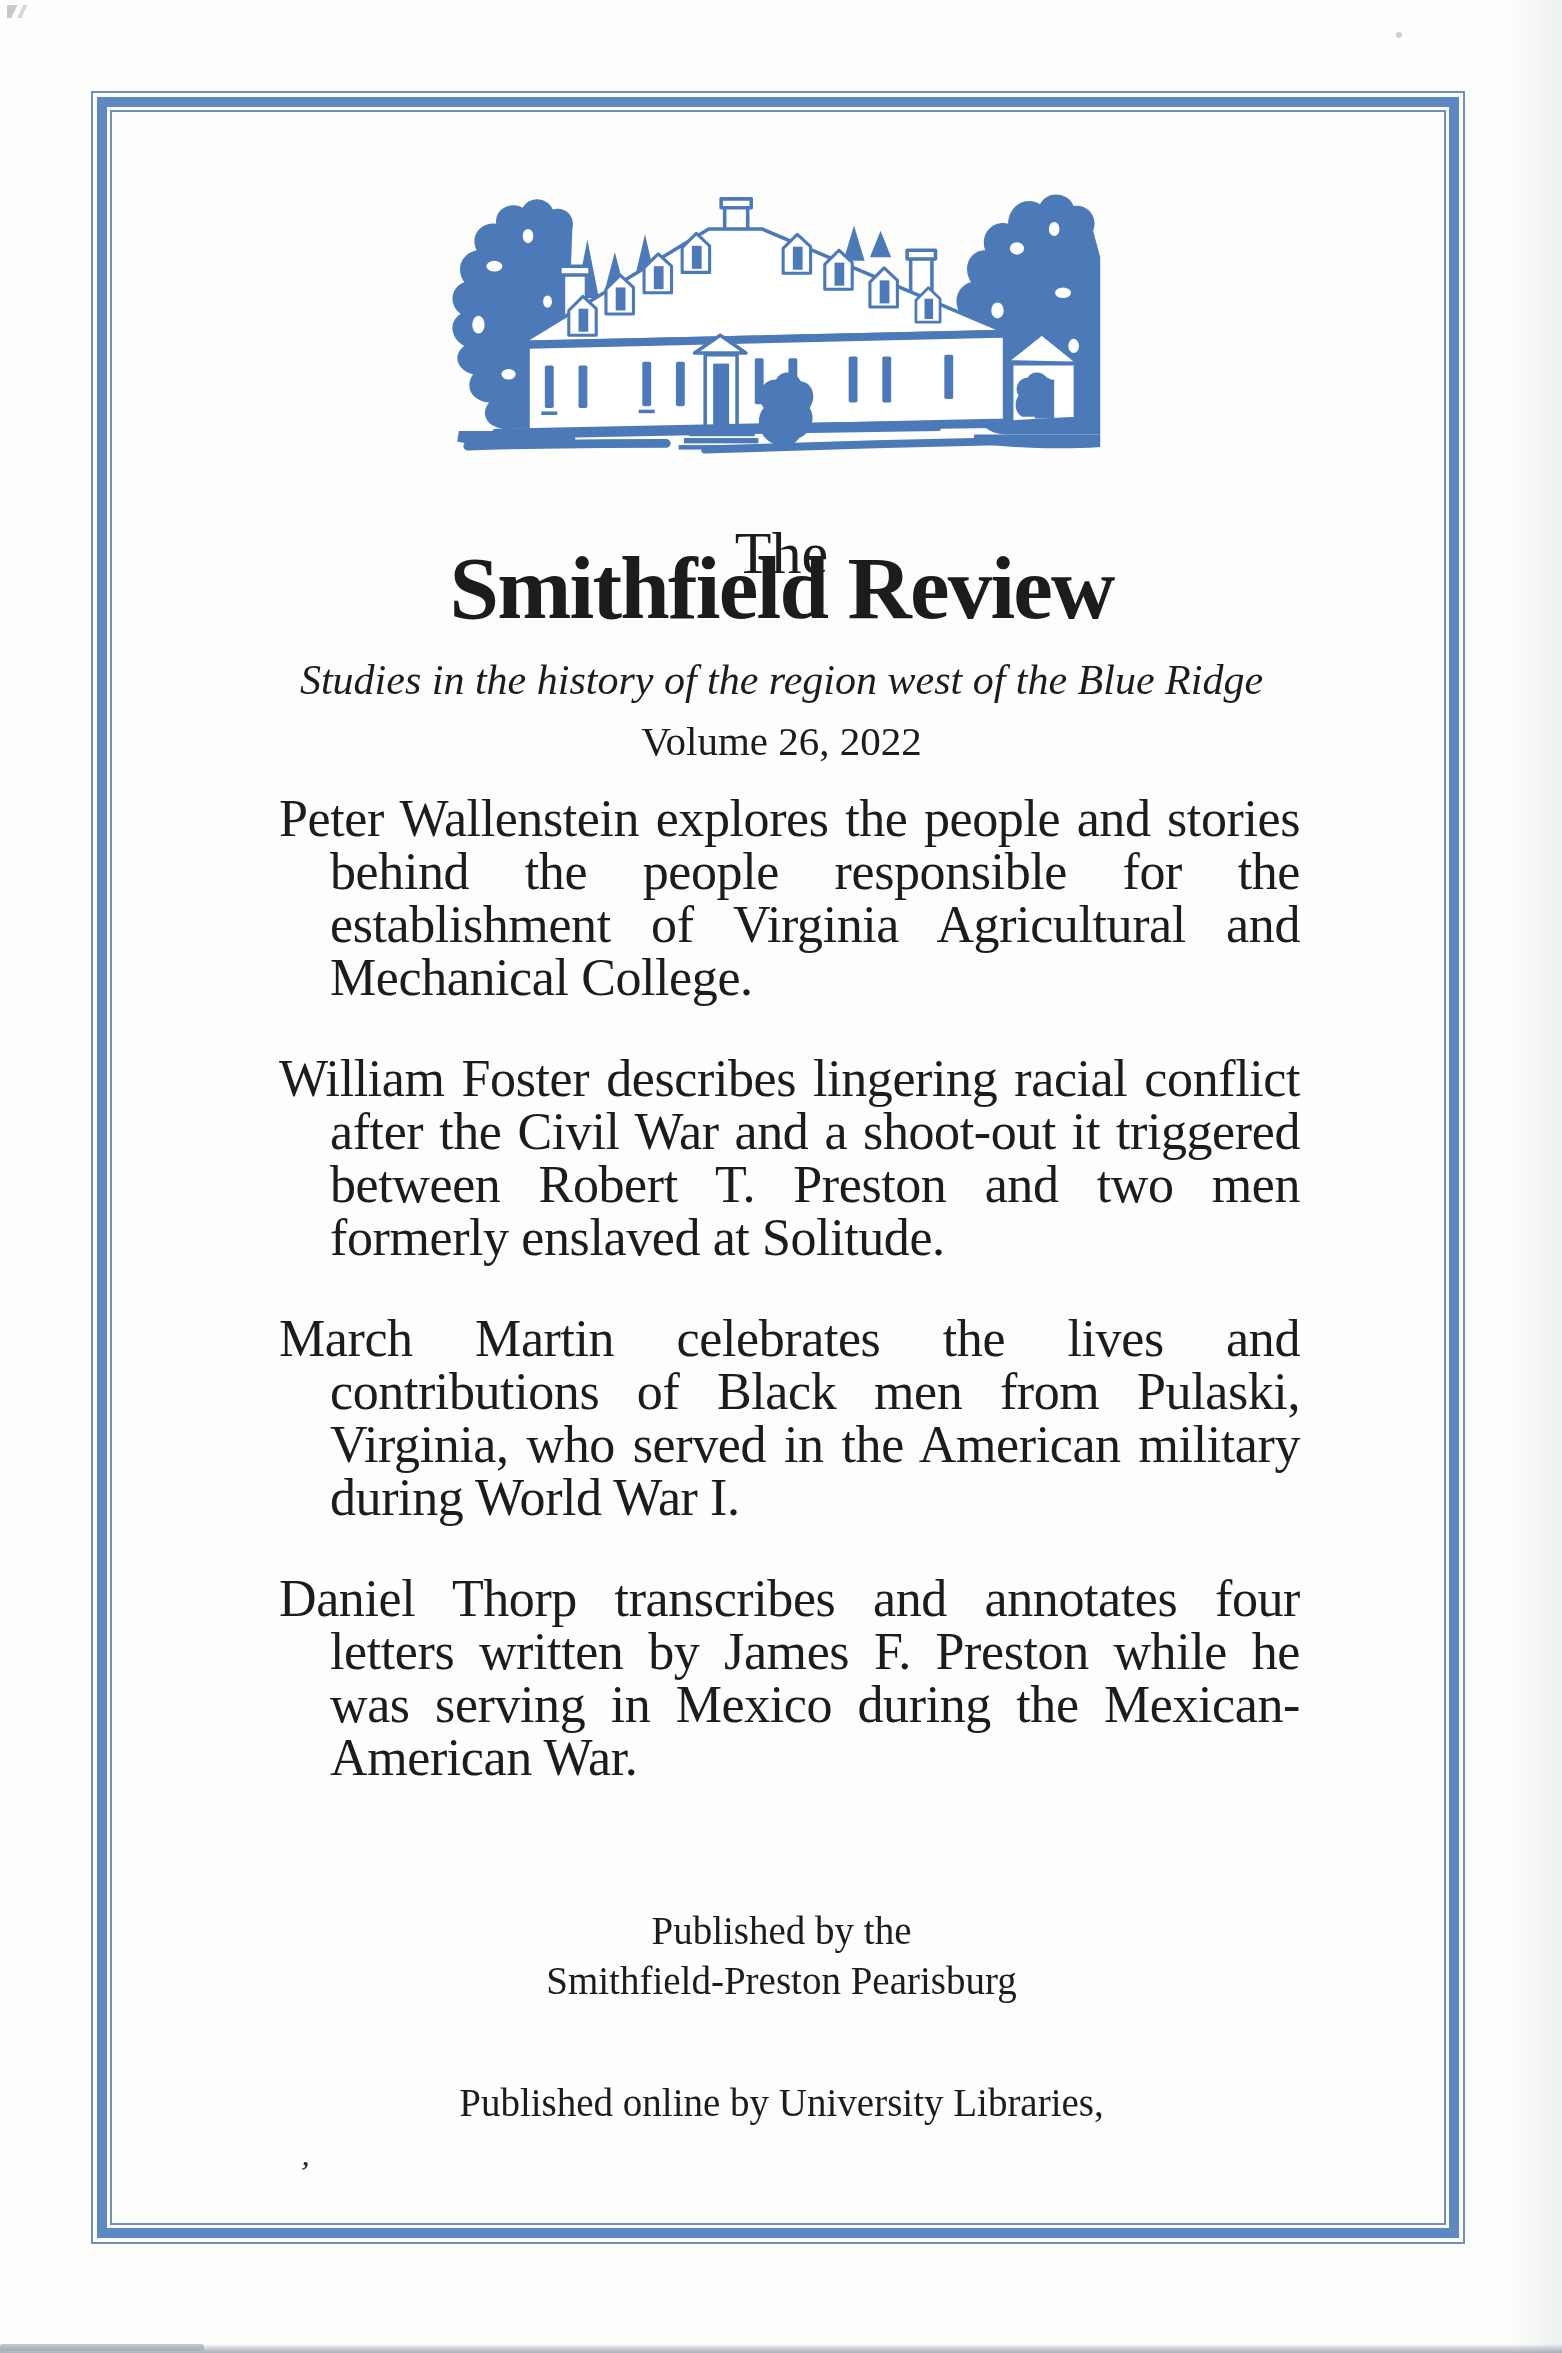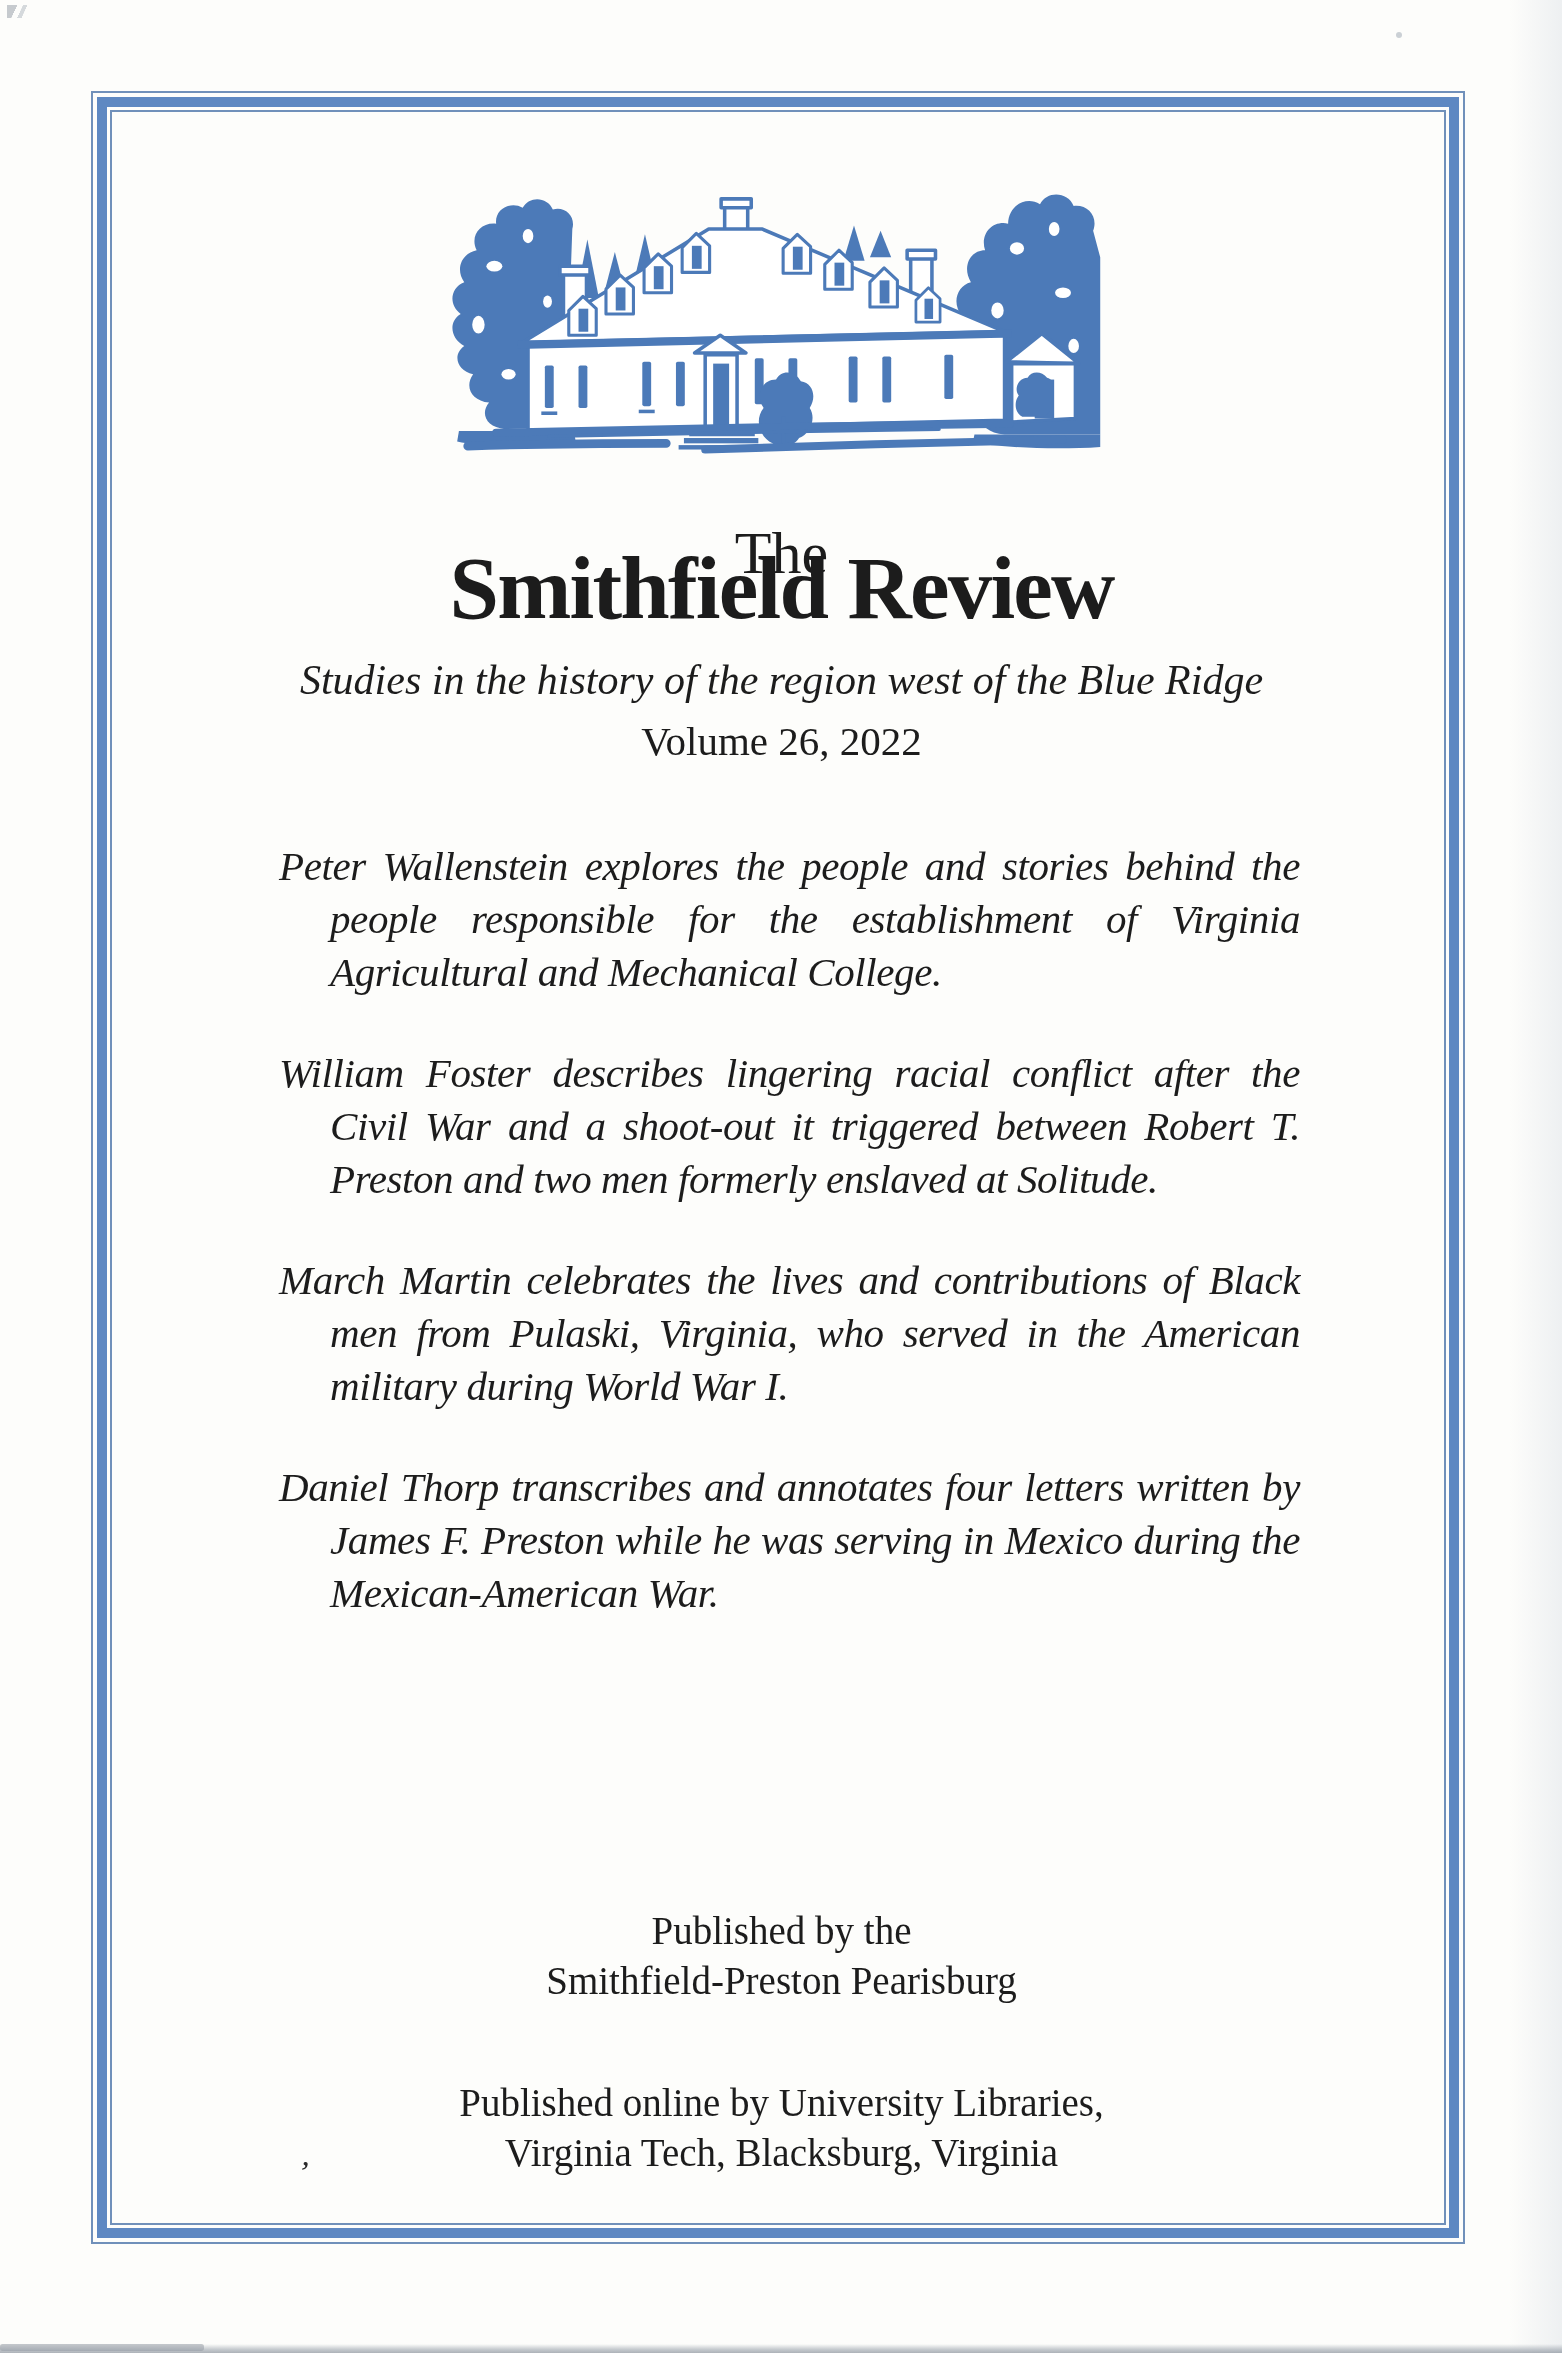--- a/index.html
+++ b/index.html
@@ -38,22 +38,22 @@
   }
   .illustration svg{width:100%;height:100%;}
   
   .center-band{position:absolute;left:116px;width:1331px;text-align:center;}
   .pretitle{top:475px;font-size:60px;line-height:1;margin-top:48px;}
   .page-title{top:544px;font-size:89px;line-height:1;font-weight:bold;letter-spacing:-1.8px;}
   .subtitle{top:659px;font-size:42px;line-height:1;font-style:italic;}
   .volume{top:721px;font-size:41px;line-height:1;}
   
   .articles{
-    position:absolute;left:279px;top:840px;width:1021px;
-    font-size:41px;line-height:53px;letter-spacing:-0.4px;font-style:italic;
+    position:absolute;left:279px;top:792px;width:1021px;
+    font-size:52px;line-height:53px;letter-spacing:-0.4px;
   }
   .articles p{
     text-align:justify;
     padding-left:51px;text-indent:-51px;
     margin-bottom:48px;
   }
   
   .imprint-1{top:1906px;font-size:39px;line-height:50px;}
   .imprint-2{top:2078px;font-size:39px;line-height:50px;}
   
@@ -233,21 +233,20 @@
   <p>March Martin celebrates the lives and contributions of Black men from Pulaski, Virginia, who served in the American military during World War I.</p>
   <p>Daniel Thorp transcribes and annotates four letters written by James F. Preston while he was serving in Mexico during the Mexican-American War.</p>
 </div>
 
 <div class="center-band imprint-1">
   <div>Published by the</div>
   <div>Smithfield-Preston Pearisburg</div>
 </div>
 <div class="center-band imprint-2">
   <div>Published online by University Libraries,</div>
-  <div>Virginia Tech, Blacksburg, Virginia</div>
 </div>
 
 <div class="stray-mark">’</div>
 <div class="corner-smudge"></div>
 <div class="dot-smudge"></div>
 <div class="right-scan-tint"></div>
 <div class="bottom-scan-smudge"></div>
 <div class="bottom-scan-edge"></div>
 
 

